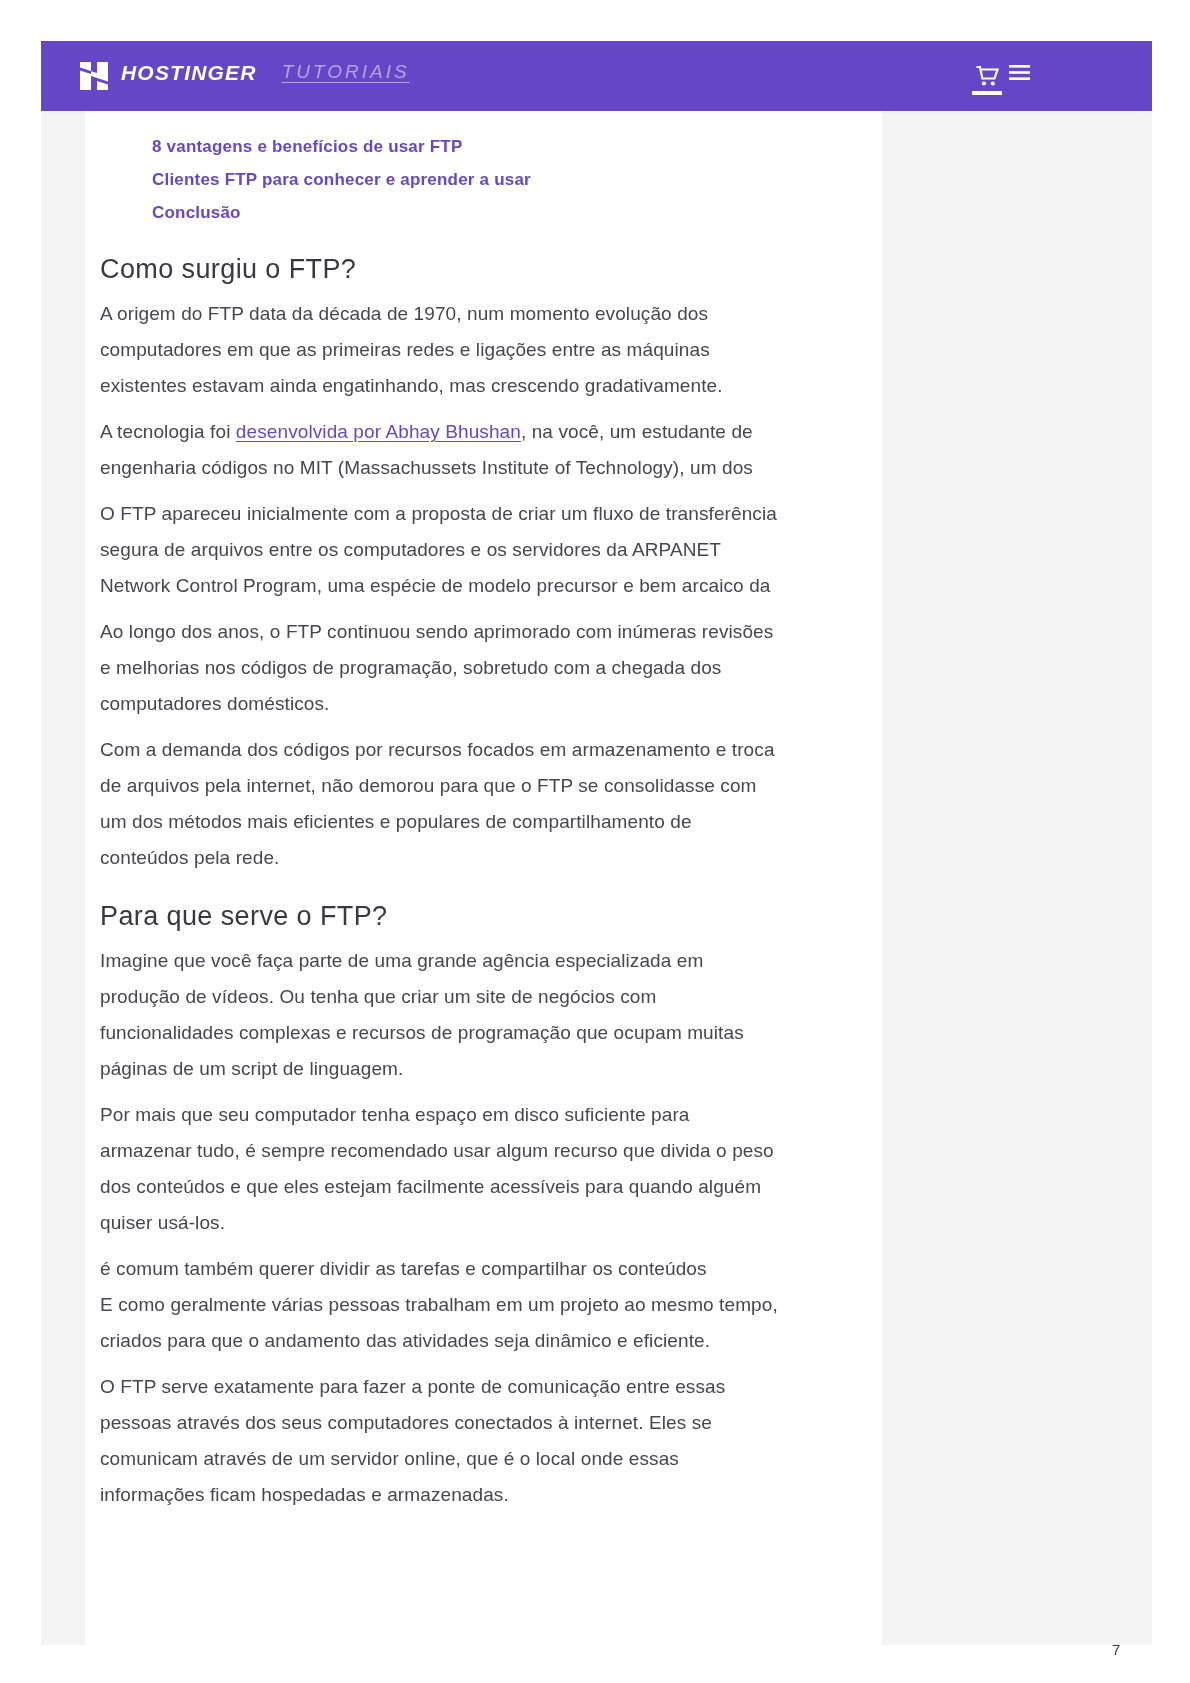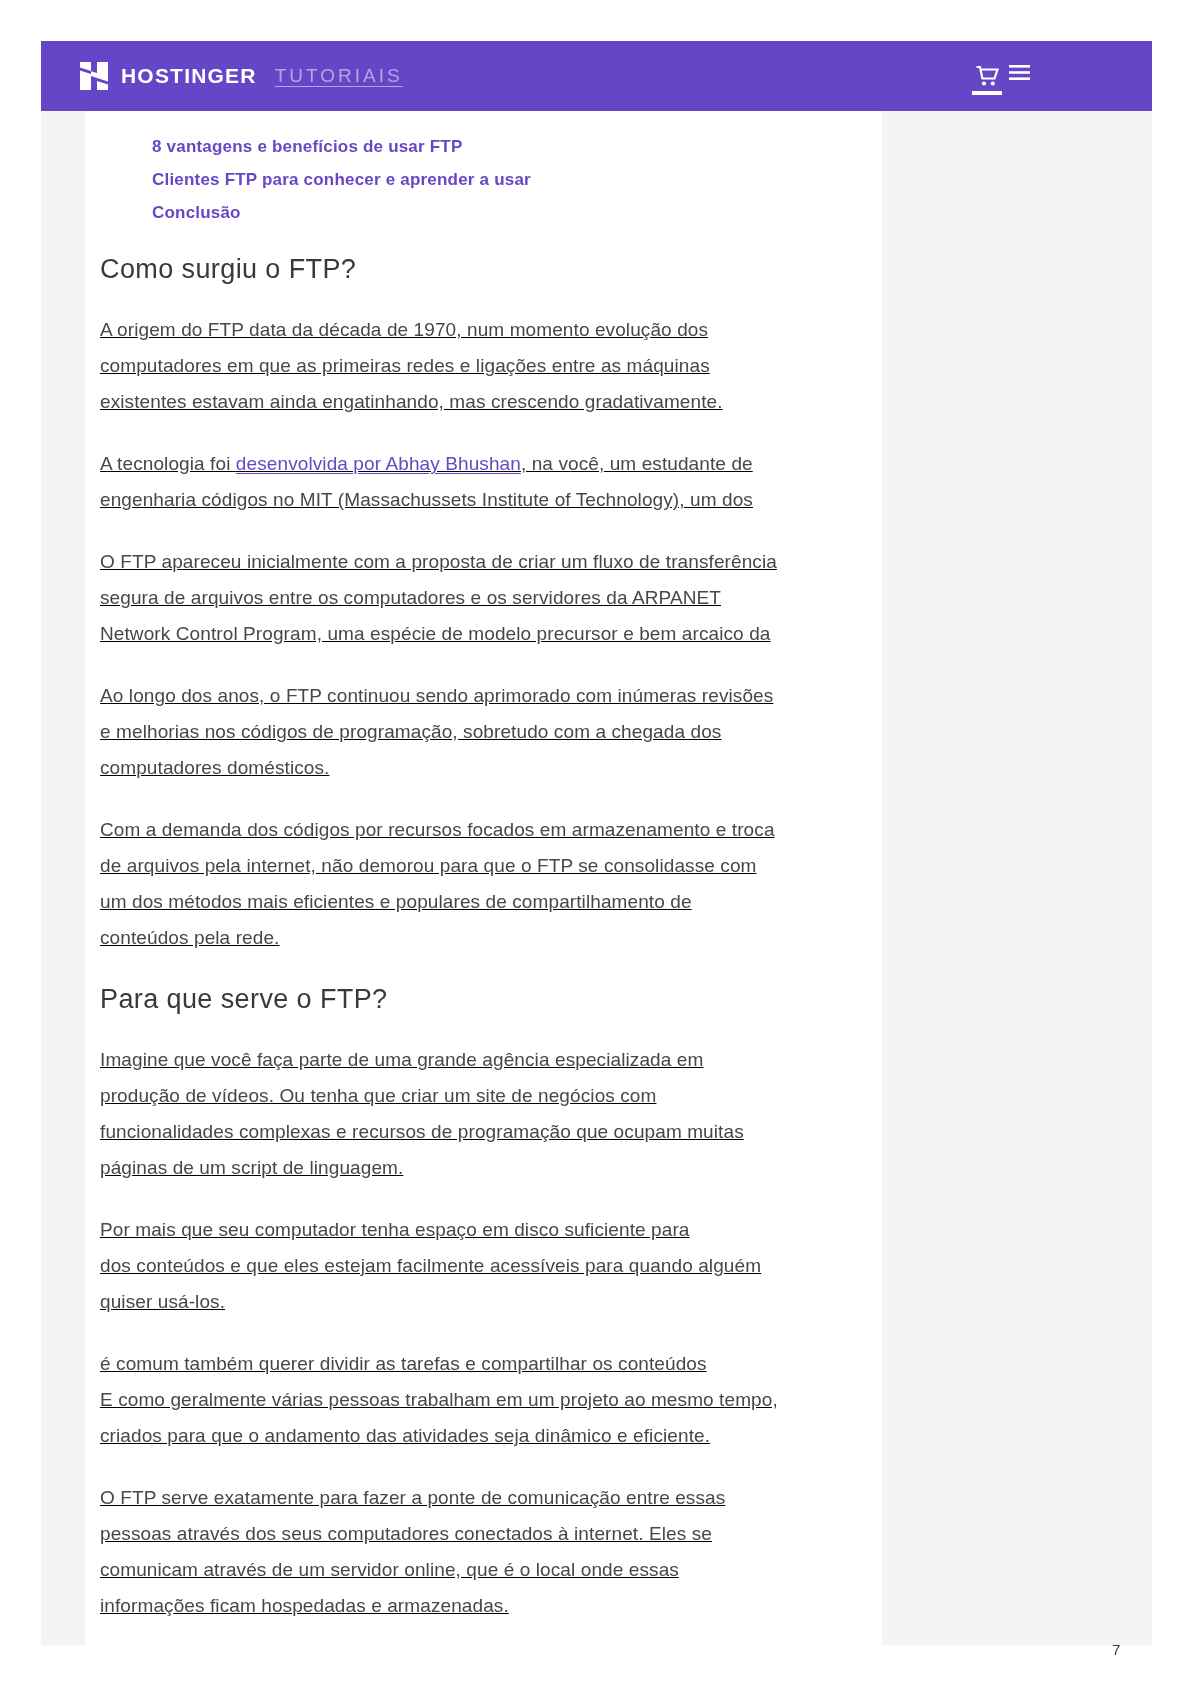--- a/index.html
+++ b/index.html
@@ -18,27 +18,27 @@
     background:var(--page-bg);
     font-family:"Liberation Sans", sans-serif;
   }
   .card{
     position:absolute;left:41px;top:41px;width:1111px;height:1604px;
   }
   .site-header{
     position:relative;height:70px;background:var(--header-bg);
     display:flex;align-items:center;padding:0 36px;
   }
-  .brand{display:flex;align-items:center;cursor:pointer;}
+  .brand{display:flex;cursor:pointer;font-style:italic;}
   .logo{display:inline-flex;margin-right:10px;}
   .brand-name{
     color:#fff;font-weight:bold;font-size:21px;letter-spacing:1.2px;
   }
   .brand-section{
-    color:var(--tutorials);font-size:19px;letter-spacing:3px;margin-left:18px;
+    color:var(--tutorials);font-size:19px;letter-spacing:3px;margin-left:25px;
     text-decoration:underline;text-underline-offset:4px;text-decoration-thickness:1px;
     cursor:pointer;
   }
   .header-actions{
     position:absolute;right:122px;top:0;height:70px;
     display:flex;align-items:center;gap:7px;
   }
   .cart-button{display:flex;flex-direction:column;align-items:center;cursor:pointer;padding-top:8px;}
   .cart-underline{width:30px;height:4px;background:#fff;margin-top:3px;}
   .menu-button{cursor:pointer;display:flex;align-items:center;margin-top:-6px;}
@@ -54,21 +54,21 @@
     list-style:none;margin:12px;padding:0 0 0 40px;
   }
   .toc li{
     color:var(--link);font-weight:bold;font-size:17px;line-height:33px;
     letter-spacing:.2px;cursor:pointer;white-space:nowrap;
   }
   .article-heading{
     margin:23px 0 0 0;font-weight:400;color:var(--heading);
     font-size:27px;line-height:34px;letter-spacing:.4px;white-space:nowrap;
   }
-  .paragraph{margin:26px 0;text-decoration:underline;}
+  .paragraph{margin:10px 0;}
   .paragraph .line{
     color:var(--text);font-size:19px;line-height:36px;letter-spacing:.1px;
     white-space:nowrap;
   }
   .inline-link{
     color:var(--link);text-decoration:underline;text-underline-offset:3px;cursor:pointer;
   }
   .page-number{
     position:absolute;left:1112px;top:1641px;color:#3c3c3c;font-size:15px;
   }
@@ -152,20 +152,21 @@
           </div>
           <h2 class="article-heading">Para que serve o FTP?</h2>
           <div class="paragraph">
             <div class="line"><span>Imagine que você faça parte de uma grande agência especializada em</span></div>
             <div class="line"><span>produção de vídeos. Ou tenha que criar um site de negócios com</span></div>
             <div class="line"><span>funcionalidades complexas e recursos de programação que ocupam muitas</span></div>
             <div class="line"><span>páginas de um script de linguagem.</span></div>
           </div>
           <div class="paragraph">
             <div class="line"><span>Por mais que seu computador tenha espaço em disco suficiente para</span></div>
+            <div class="line"><span>armazenar tudo, é sempre recomendado usar algum recurso que divida o peso</span></div>
             <div class="line"><span>dos conteúdos e que eles estejam facilmente acessíveis para quando alguém</span></div>
             <div class="line"><span>quiser usá-los.</span></div>
           </div>
           <div class="paragraph">
             <div class="line"><span>é comum também querer dividir as tarefas e compartilhar os conteúdos</span></div>
             <div class="line"><span>E como geralmente várias pessoas trabalham em um projeto ao mesmo tempo,</span></div>
             <div class="line"><span>criados para que o andamento das atividades seja dinâmico e eficiente.</span></div>
           </div>
           <div class="paragraph">
             <div class="line"><span>O FTP serve exatamente para fazer a ponte de comunicação entre essas</span></div>

